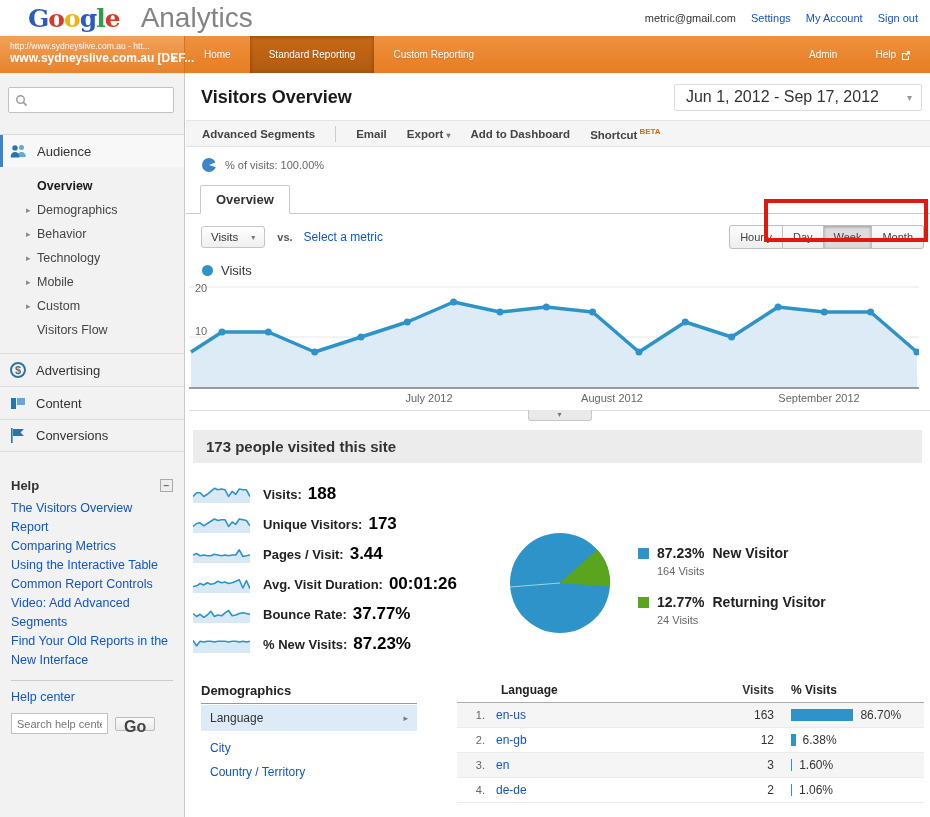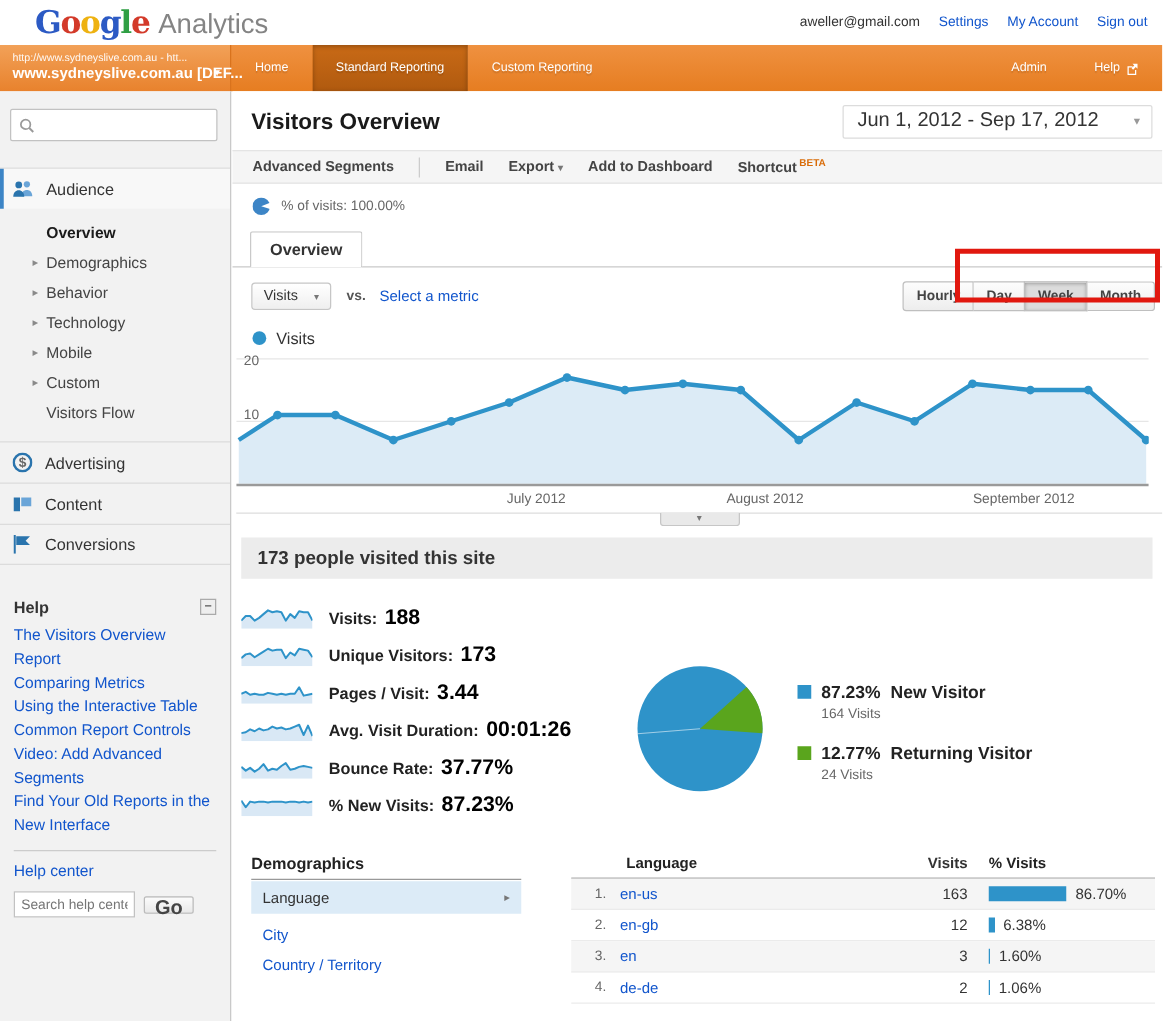--- a/index.html
+++ b/index.html
@@ -3,21 +3,21 @@
 <meta charset="utf-8">
 <style>
 *{margin:0;padding:0;box-sizing:border-box}
 html,body{width:930px;height:817px;overflow:hidden}
 body{font-family:"Liberation Sans",sans-serif;background:#fff;color:#333;font-size:12px}
 .page{position:relative;width:930px;height:817px;overflow:hidden;background:#fff}
 
 
 .topbar{height:36px;display:flex;align-items:center;padding:0 12px 0 28px}
 .logo{font-family:"DejaVu Serif",serif;font-size:25px;font-weight:bold;letter-spacing:-1px;line-height:36px}
-.logo-product{font-family:"Liberation Sans",sans-serif;color:#848484;font-size:22px;font-weight:400;margin-left:7px;letter-spacing:0}
+.logo-product{font-family:"Liberation Sans",sans-serif;color:#848484;font-size:28px;font-weight:400;margin-left:21px;letter-spacing:0}
 .topbar-right{margin-left:auto;font-size:11px;display:flex;gap:15px;align-items:center}
 .top-link{color:#15c;cursor:pointer}
 .top-email{color:#333}
 
 
 .mainnav{height:37px;background:linear-gradient(#ef9140,#e67d21);display:flex;align-items:stretch;color:#fff}
 .account-switcher{width:185px;background:linear-gradient(#f2a158,#e8822d);padding:5px 20px 0 10px;position:relative;cursor:pointer;border-right:1px solid #d9731d}
 .acct1{font-size:8.5px;opacity:.95;white-space:nowrap}
 .acct2{font-size:12px;font-weight:bold;white-space:nowrap}
 .acct-caret{position:absolute;right:8px;top:17px;font-size:9px;color:#fff}
@@ -59,21 +59,21 @@
 .caret{font-size:8px;color:#777}
 .beta{color:#d96c09;font-size:8px;vertical-align:super;margin-left:2px;font-weight:bold}
 .segment-row{display:flex;align-items:center;gap:9px;padding:11px 0 0 16px;font-size:11px;color:#666}
 .tabstrip{margin-top:13px;padding-left:14px;border-bottom:1px solid #c9c9c9}
 .tab{display:inline-block;background:#fff;border:1px solid #c9c9c9;border-bottom:1px solid #fff;margin-bottom:-1px;border-radius:2px 2px 0 0;padding:6px 15px;font-size:13px;font-weight:bold;color:#333;cursor:pointer}
 .controls-row{display:flex;align-items:center;padding:11px 6px 9px 15px}
 .dd-btn{display:flex;align-items:center;gap:13px;border:1px solid #c6c6c6;border-radius:3px;background:linear-gradient(#fff,#efefef);padding:4px 9px;font-size:11.5px;color:#333;cursor:pointer}
 .vs{font-size:11px;font-weight:bold;color:#555;margin:0 11px 0 12px}
 .link{color:#15c;font-size:12px;cursor:pointer}
 .granularity{margin-left:auto;display:flex}
-.gran-btn{border:1px solid #bfbfbf;border-left:none;background:linear-gradient(#fdfdfd,#ededed);padding:5px 10px;font-size:11px;font-weight:bold;color:#444;cursor:pointer}
+.gran-btn{border:1px solid #bfbfbf;border-left:none;background:linear-gradient(#fdfdfd,#ededed);padding:5px 10px;font-size:11px;font-weight:normal;color:#444;cursor:pointer}
 .gran-btn:first-child{border-left:1px solid #bfbfbf;border-radius:3px 0 0 3px}
 .gran-btn:last-child{border-radius:0 3px 3px 0}
 .gran-btn.active{background:#dcdcdc;box-shadow:inset 0 1px 3px rgba(0,0,0,.3)}
 .annotation-box{position:absolute;left:578px;top:126px;width:164px;height:43px;border:4px solid #e1180f;z-index:9;pointer-events:none}
 .legend-row{display:flex;align-items:center;gap:8px;padding:5px 0 3px 16px;font-size:13px;color:#333}
 .dot{width:11px;height:11px;border-radius:50%;background:#2e93c9}
 .chart-wrap{padding-left:3px}
 .chart-divider{border-top:1px solid #ddd}
 .collapse-tab{width:64px;height:11px;margin:-1px auto 0;background:#e9e9e9;border:1px solid #c6c6c6;border-top:none;border-radius:0 0 3px 3px;text-align:center;font-size:8px;color:#777;line-height:9px;cursor:pointer}
 .summary-bar{margin:9px 8px 0 7px;background:#ececec;padding:8px 13px;font-size:15px;font-weight:bold;color:#333}
@@ -108,21 +108,21 @@
 svg text{font-size:11px;fill:#666;font-family:"Liberation Sans",sans-serif}
 </style>
 </head>
 <body>
 
 <div class="page">
 
   <div class="topbar">
     <div class="logo"><span class="logo-letter" style="color: rgb(44, 90, 196);">G</span><span class="logo-letter" style="color: rgb(211, 58, 42);">o</span><span class="logo-letter" style="color: rgb(238, 178, 17);">o</span><span class="logo-letter" style="color: rgb(44, 90, 196);">g</span><span class="logo-letter" style="color: rgb(47, 159, 68);">l</span><span class="logo-letter" style="color: rgb(211, 58, 42);">e</span><span class="logo-product">Analytics</span></div>
     <div class="topbar-right">
-      <span class="top-email">aweller@gmail.com</span>
+      <span class="top-email">metric@gmail.com</span>
       <span class="top-link">Settings</span>
       <span class="top-link">My Account</span>
       <span class="top-link">Sign out</span>
     </div>
   </div>
 
   <div class="mainnav">
     <div class="account-switcher">
       <div class="acct1">http://www.sydneyslive.com.au - htt...</div>
       <div class="acct2">www.sydneyslive.com.au [DEF...</div>

